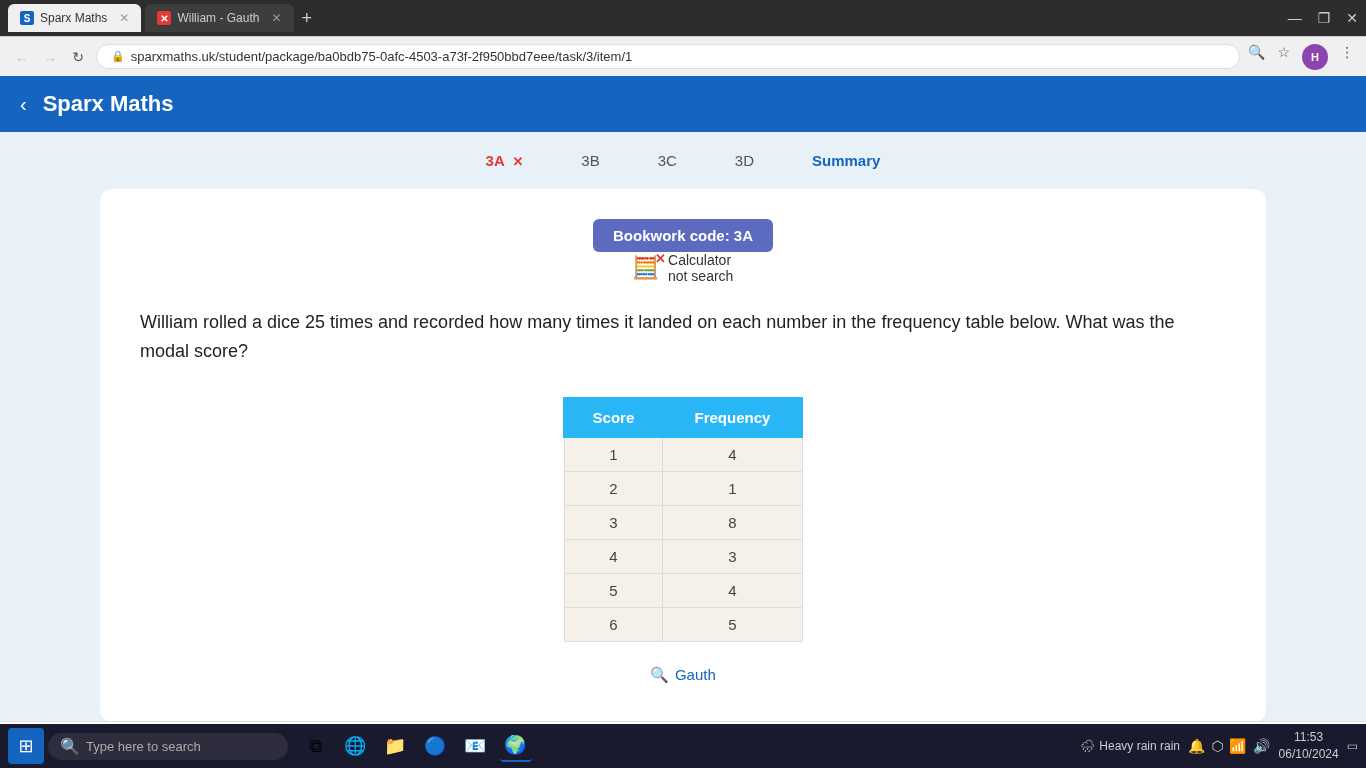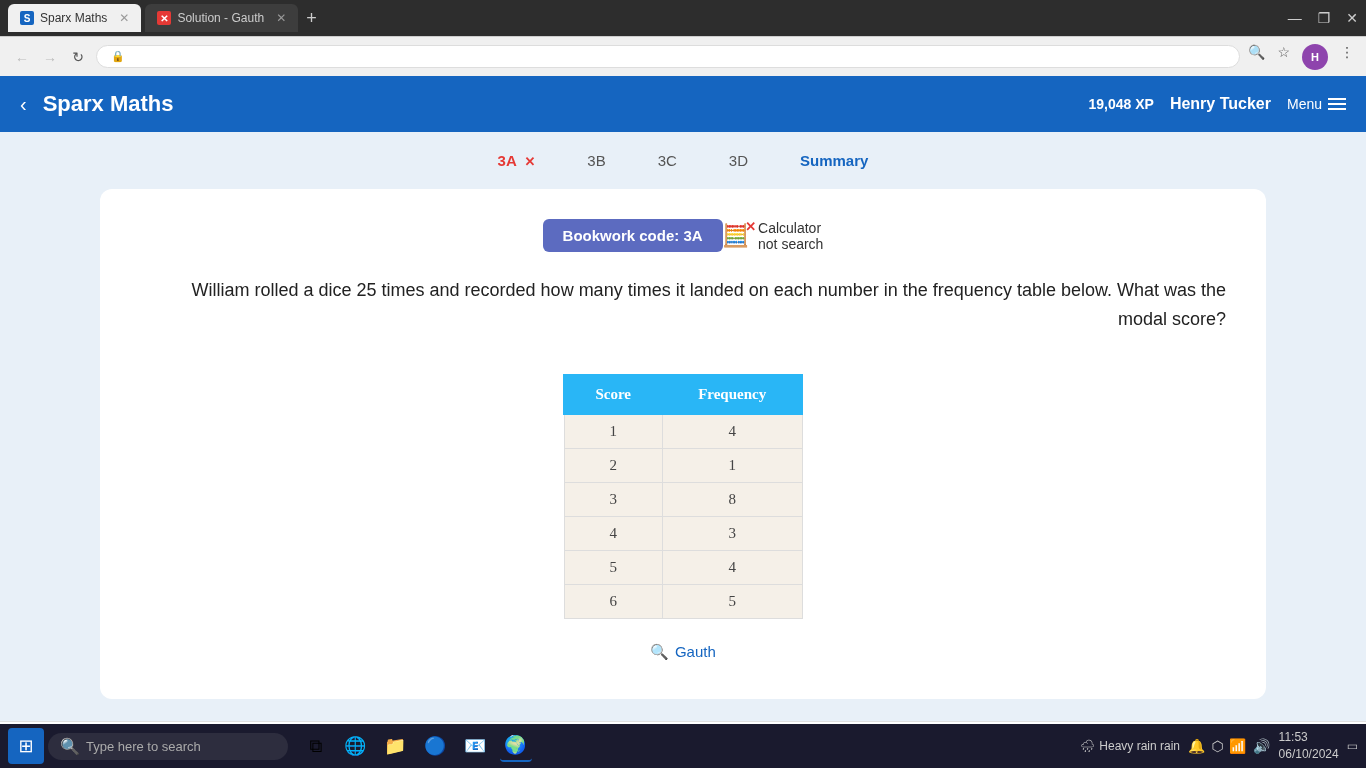--- a/index.html
+++ b/index.html
@@ -32,40 +32,40 @@
     .back-btn { color: white; font-size: 20px; cursor: pointer; margin-right: 16px; }
     .sparx-logo { color: white; font-size: 22px; font-weight: bold; flex: 1; }
     .header-right { display: flex; align-items: center; gap: 16px; color: white; }
     .xp-badge { font-size: 14px; font-weight: bold; color: white; }
     .user-name { font-size: 16px; font-weight: bold; color: white; }
     .menu-btn { color: white; font-size: 14px; cursor: pointer; display: flex; align-items: center; gap: 6px; }
     .hamburger { display: flex; flex-direction: column; gap: 3px; }
     .hamburger span { width: 18px; height: 2px; background: white; display: block; }
 
     
-    .tab-nav { display: flex; justify-content: center; align-items: center; gap: 4px; padding: 12px 0; background: #e8f0f8; }
+    .tab-nav { display: flex; justify-content: center; align-items: center; gap: 10px; padding: 12px 0; background: #e8f0f8; }
     .nav-tab { padding: 8px 24px; border-radius: 24px; font-size: 15px; font-weight: 400; cursor: pointer; border: none; background: transparent; color: #333; }
     .nav-tab.active-tab { color: #e53935; font-weight: bold; background: transparent; }
     .nav-tab.active-tab .x-mark { color: #e53935; margin-left: 4px; font-size: 13px; }
     .nav-tab.summary-tab { color: #1565c0; font-weight: bold; }
     .nav-tab:not(.active-tab):not(.summary-tab) { color: #555; }
 
     
     .content-area { background: #e8f0f8; padding: 0 100px 20px; height: calc(768px - 36px - 40px - 56px - 52px - 52px); overflow-y: auto; }
     .content-card { background: white; border-radius: 12px; padding: 30px 40px; position: relative; min-height: 450px; }
 
-    .bookwork-bar { display: flex; justify-content: center; align-items: center; margin-bottom: 24px; }
+    .bookwork-bar { display: flex; justify-content: center; align-items: center; margin-bottom: 24px; flex-direction: column; }
     .bookwork-code { background: #5c6bc0; color: white; padding: 8px 20px; border-radius: 6px; font-size: 15px; font-weight: 600; }
     .calc-status { display: flex; align-items: center; gap: 8px; font-size: 14px; color: #333; }
     .calc-icon { position: relative; font-size: 22px; }
     .calc-x { position: absolute; top: -4px; right: -6px; color: #e53935; font-size: 13px; font-weight: bold; }
 
-    .question-text { text-align: right; font-size: 18px; color: #222; line-height: 1.6; margin-bottom: 40px; }
-
-    .freq-table { margin: 8px auto 24px; border-collapse: collapse; width: 240px; font-family: Liberation Serif, serif; }
+    .question-text { text-align: left; font-size: 18px; color: #222; line-height: 1.6; margin-bottom: 31px; }
+
+    .freq-table { margin: 8px auto 24px; border-collapse: collapse; width: 240px; }
     .freq-table th { background: #29b6f6; color: white; padding: 10px 20px; font-size: 15px; font-weight: 600; text-align: center; border: 2px solid #29b6f6; }
     .freq-table td { padding: 8px 20px; text-align: center; font-size: 15px; color: #444; background: #f5f0e8; border: 1px solid #ddd; }
 
     .zoom-btn { display: flex; justify-content: center; align-items: center; gap: 6px; color: #1565c0; font-size: 15px; cursor: pointer; margin-bottom: 8px; }
 
     
     .bottom-bar { background: white; border-top: 1px solid #e0e0e0; height: 68px; display: flex; align-items: center; justify-content: center; padding: 0 40px; position: relative; }
     .watch-video-btn { display: flex; align-items: center; gap: 8px; border: 2px solid #1565c0; border-radius: 24px; padding: 10px 24px; color: #1565c0; font-size: 16px; font-weight: 600; cursor: pointer; background: white; }
     .video-icon { font-size: 16px; }
     .answer-btn { position: absolute; right: 40px; background: #1565c0; color: white; border: none; border-radius: 24px; padding: 12px 32px; font-size: 16px; font-weight: 700; cursor: pointer; }
@@ -73,79 +73,68 @@
     
     .taskbar { background: #1a1a2e; height: 44px; display: flex; align-items: center; padding: 0 8px; gap: 4px; position: fixed; bottom: 0; width: 1366px; }
     .start-btn { background: #1565c0; width: 36px; height: 36px; border-radius: 4px; display: flex; align-items: center; justify-content: center; cursor: pointer; }
     .start-icon { color: white; font-size: 18px; }
     .search-box { display: flex; align-items: center; background: #2d2d3e; border-radius: 20px; padding: 4px 12px; gap: 6px; width: 240px; }
     .search-input-fake { color: #aaa; font-size: 13px; }
     .taskbar-icons { display: flex; align-items: center; gap: 8px; margin-left: 8px; }
     .taskbar-icon { width: 32px; height: 32px; border-radius: 4px; display: flex; align-items: center; justify-content: center; font-size: 18px; }
     .taskbar-icon.active { border-bottom: 2px solid #1565c0; }
     .taskbar-right { margin-left: auto; display: flex; align-items: center; gap: 8px; color: #ccc; font-size: 12px; }
-    .time-display { text-align: left; line-height: 1.4; }
+    .time-display { text-align: center; line-height: 1.4; }
     .weather-section { display: flex; align-items: center; gap: 4px; font-size: 12px; color: #ccc; }
     .system-icons { display: flex; gap: 6px; align-items: center; }
     .sys-icon { color: #ccc; font-size: 14px; }
   </style>
 </head>
 <body>
 
 <div class="browser-chrome">
   <div class="tab-bar">
     <div class="tab active">
       <span class="tab-icon sparx">S</span>
       <span>Sparx Maths</span>
       <span class="tab-close">✕</span>
     </div>
     <div class="tab">
       <span class="tab-icon gauth">✕</span>
-      <span>Solution - Gauth</span>
+      <span>William - Gauth</span>
       <span class="tab-close">✕</span>
     </div>
     <span class="tab-new">+</span>
     <div class="tab-controls">
       <span class="win-btn">—</span>
       <span class="win-btn">❐</span>
       <span class="win-btn">✕</span>
     </div>
   </div>
 
   <div class="address-bar">
     <span class="nav-btn disabled">←</span>
     <span class="nav-btn disabled">→</span>
     <span class="nav-btn">↻</span>
     <div class="url-box">
       <span class="url-icon">🔒</span>
+      <span class="url-text">sparxmaths.uk/student/package/ba0bdb75-0afc-4503-a73f-2f950bbd7eee/task/3/item/1</span>
     </div>
     <div class="addr-right">
       <span>🔍</span>
       <span>☆</span>
       <div class="profile-circle">H</div>
       <span>⋮</span>
     </div>
   </div>
 </div>
 
 <div class="sparx-header">
   <span class="back-btn">‹</span>
   <span class="sparx-logo">Sparx Maths</span>
-  <div class="header-right">
-    <span class="xp-badge">19,048 XP</span>
-    <span class="user-name">Henry Tucker</span>
-    <div class="menu-btn">
-      <span>Menu</span>
-      <div class="hamburger">
-        <span></span>
-          <span></span>
-          <span></span>
-      </div>
-    </div>
-  </div>
 </div>
 
 <div class="tab-nav">
   <button class="nav-tab active-tab">
     <span>3A</span>
     <span class="x-mark"> ✕</span>
   </button>
   <button class="nav-tab">
     <span>3B</span>
   </button>

